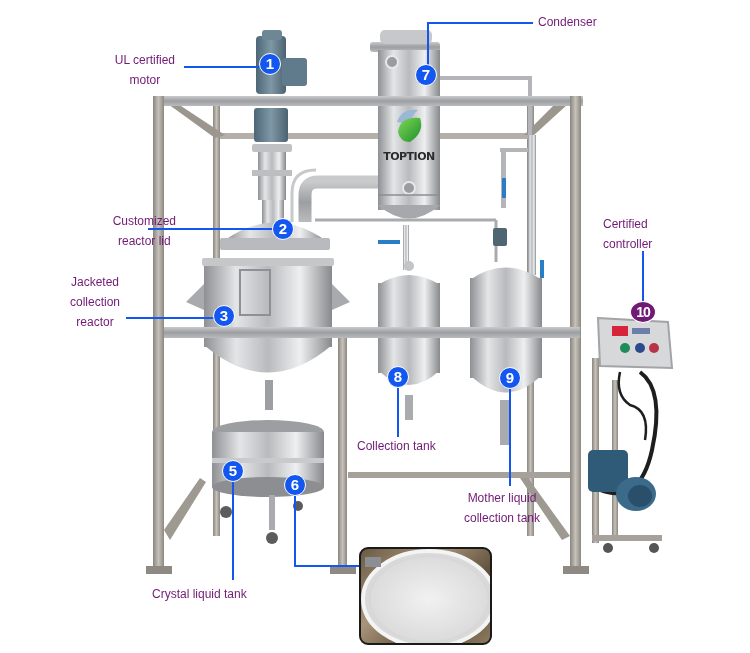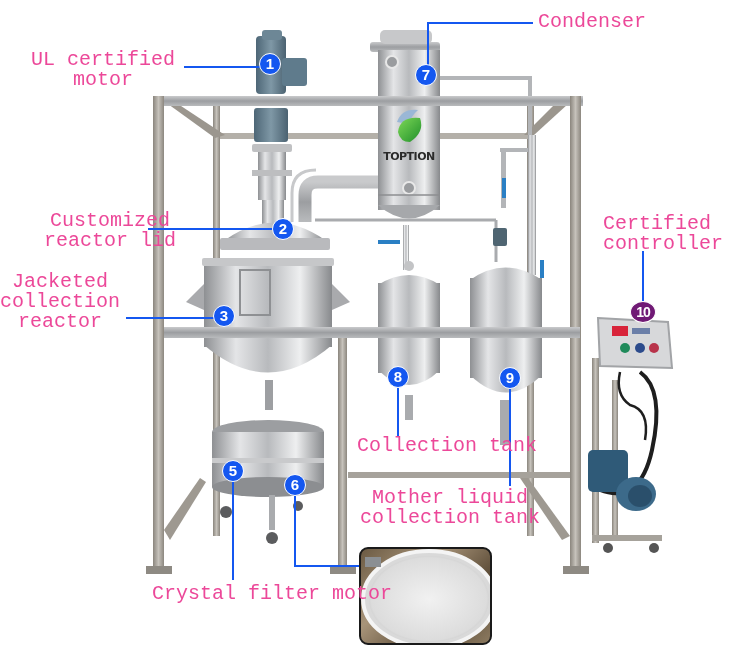--- a/index.html
+++ b/index.html
@@ -1,21 +1,21 @@
 <!DOCTYPE html>
 <html><head>
   <meta charset="utf-8">
   <style>
     html, body { margin: 0; padding: 0; background: #ffffff; }
     body { width: 750px; height: 653px; position: relative; overflow: hidden;
            font-family: "Liberation Sans", "DejaVu Sans", sans-serif; }
     #stage { position: absolute; left: 0; top: 0; width: 750px; height: 653px; }
-    .label { position: absolute; color: #ec4899; font-size: 20px; line-height: 20px; white-space: nowrap; font-family: Liberation Mono, monospace; }
+    .label { position: absolute; color: #701a75; font-size: 12px; line-height: 20px; white-space: nowrap; }
     .label.right { text-align: center; }
-    .label.center { text-align: center; }
+    .label.center { }
     .label.left { text-align: left; }
     .badge { position: absolute; width: 20px; height: 20px; border-radius: 50%;
              color: #fff; font-weight: bold; font-size: 15px; line-height: 20px; text-align: center;
              border: 1.5px solid #fff; box-sizing: content-box; margin-left: -11px; margin-top: -11px;
              font-family: "Liberation Sans", sans-serif; }
     .badge.wide { width: 24px; margin-left: -13px; font-size: 14px; letter-spacing: -1px; }
     .inset { position: absolute; left: 359px; top: 547px; width: 133px; height: 98px;
              border-radius: 9px; border: 2px solid #1a1a1a; overflow: hidden; box-sizing: border-box;
              background: linear-gradient(135deg, #6b5a43 0%, #a89479 35%, #5a4a36 70%, #8c7a60 100%); }
   </style>
@@ -221,21 +221,21 @@
   <div class="label right" style="right:574px;top:211px">
     <div>Customized</div>
     <div>reactor lid</div>
   </div>
   <div class="label right" style="right:630px;top:272px">
     <div>Jacketed</div>
     <div>collection</div>
     <div>reactor</div>
   </div>
   <div class="label left" style="left:152px;top:584px">
-    <div>Crystal filter motor</div>
+    <div>Crystal liquid tank</div>
   </div>
   <div class="label left" style="left:538px;top:12px">
     <div>Condenser</div>
   </div>
   <div class="label left" style="left:357px;top:436px;background:rgba(255,255,255,0.0)">
     <div>Collection tank</div>
   </div>
   <div class="label right" style="right:210px;top:488px">
     <div>Mother liquid</div>
     <div>collection tank</div>

